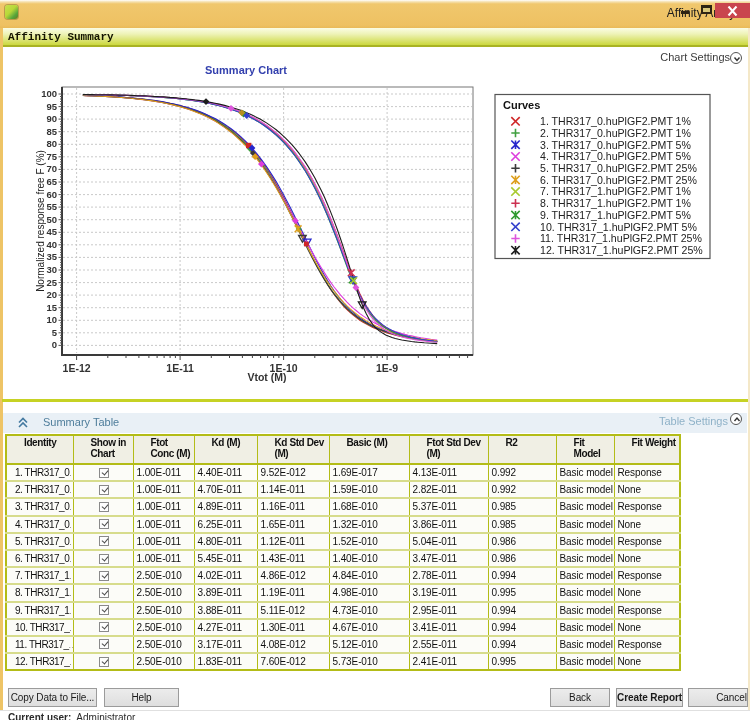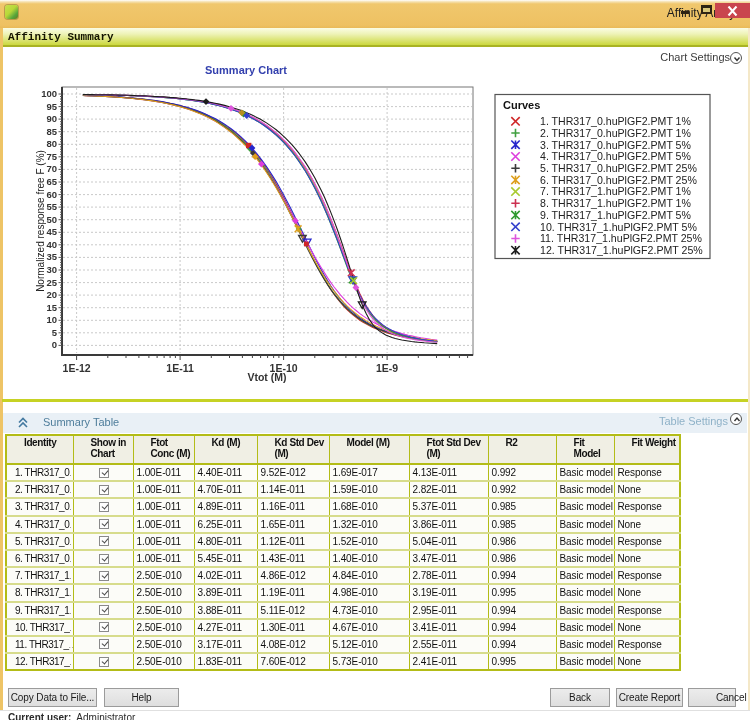--- a/index.html
+++ b/index.html
@@ -358,21 +358,21 @@
         <col class="c8">
         <col class="c9">
       </colgroup>
     <thead>
         <tr>
       <th>Identity</th>
           <th>Show in Chart</th>
           <th>Ftot Conc (M)</th>
           <th>Kd (M)</th>
           <th>Kd Std Dev (M)</th>
-      <th>Model (M)</th>
+      <th>Basic (M)</th>
           <th>Ftot Std Dev (M)</th>
           <th>R2</th>
           <th>Fit Model</th>
           <th>Fit Weight</th>
     </tr>
       </thead>
     <tbody>
 <tr>
           <td class="id">1. THR317_0<span class="ell">...</span></td>
           <td class="cb"><span class="chk"></span></td>
@@ -515,17 +515,17 @@
           <td>2.41E-011</td>
           <td>0.995</td>
           <td>Basic model</td>
           <td>None</td>
         </tr>
     </tbody>
   </table>
   <div class="btn" style="left:8px; top:688px; width:89px;">Copy Data to File...</div>
   <div class="btn" style="left:104px; top:688px; width:75px;">Help</div>
   <div class="btn" style="left:550px; top:688px; width:60px;">Back</div>
-  <div class="btn" style="left:616px; top:688px; width:67px;">Create Report</div>
-  <div class="btn" style="left:688px; top:688px; width:48px;padding-left:27px;">Cancel</div>
+  <div class="btn" style="left:616px; top:688px; width:67px;font-weight:bold;">Create Report</div>
+  <div class="btn" style="left:688px; top:688px; width:60px;padding-left:27px;">Cancel</div>
   <div id="statusline"></div>
   <div id="status"><b>Current user:</b>&nbsp; Administrator</div>
 </div>
 
 </body></html>

